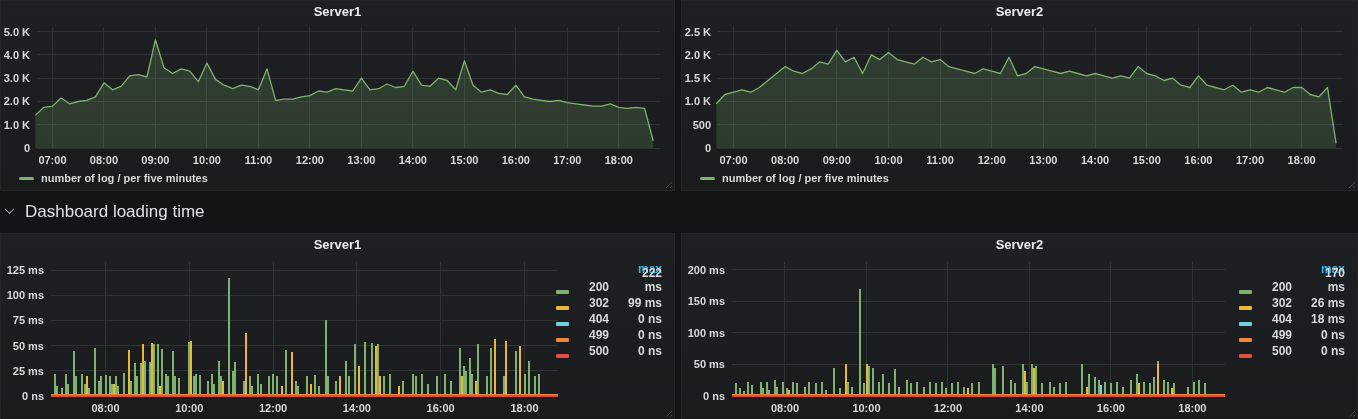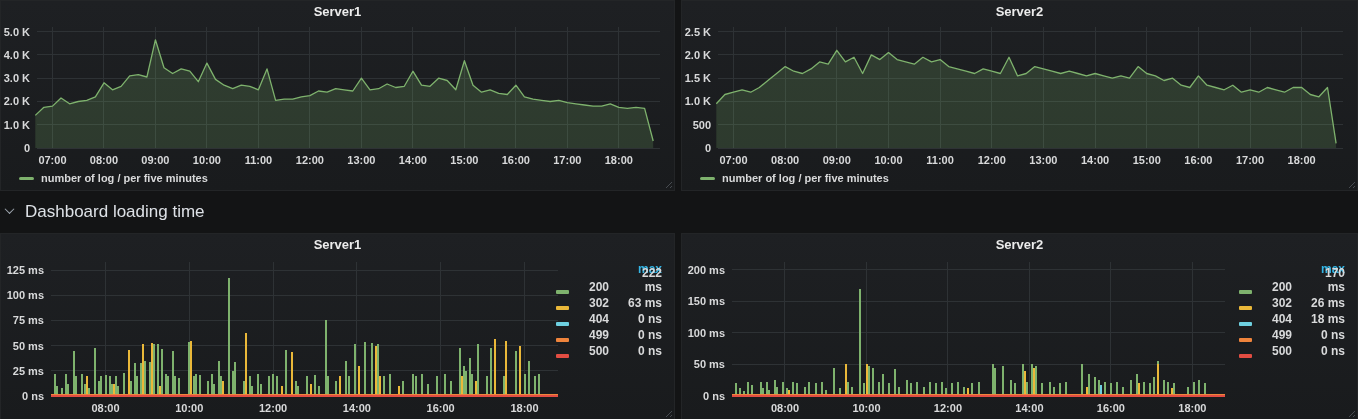--- a/index.html
+++ b/index.html
@@ -295,21 +295,21 @@
     <div class="side-legend">
       <div class="legend-max">max</div>
       <div class="legend-row">
         <span class="swatch" style="background: rgb(126, 178, 109);"></span>
         <span>200</span>
         <span class="lv">222 ms</span>
       </div>
       <div class="legend-row">
         <span class="swatch" style="background: rgb(234, 184, 57);"></span>
         <span>302</span>
-        <span class="lv">63 ms</span>
+        <span class="lv">99 ms</span>
       </div>
       <div class="legend-row">
         <span class="swatch" style="background: rgb(110, 208, 224);"></span>
         <span>404</span>
         <span class="lv">0 ns</span>
       </div>
       <div class="legend-row">
         <span class="swatch" style="background: rgb(239, 132, 60);"></span>
         <span>499</span>
         <span class="lv">0 ns</span>

